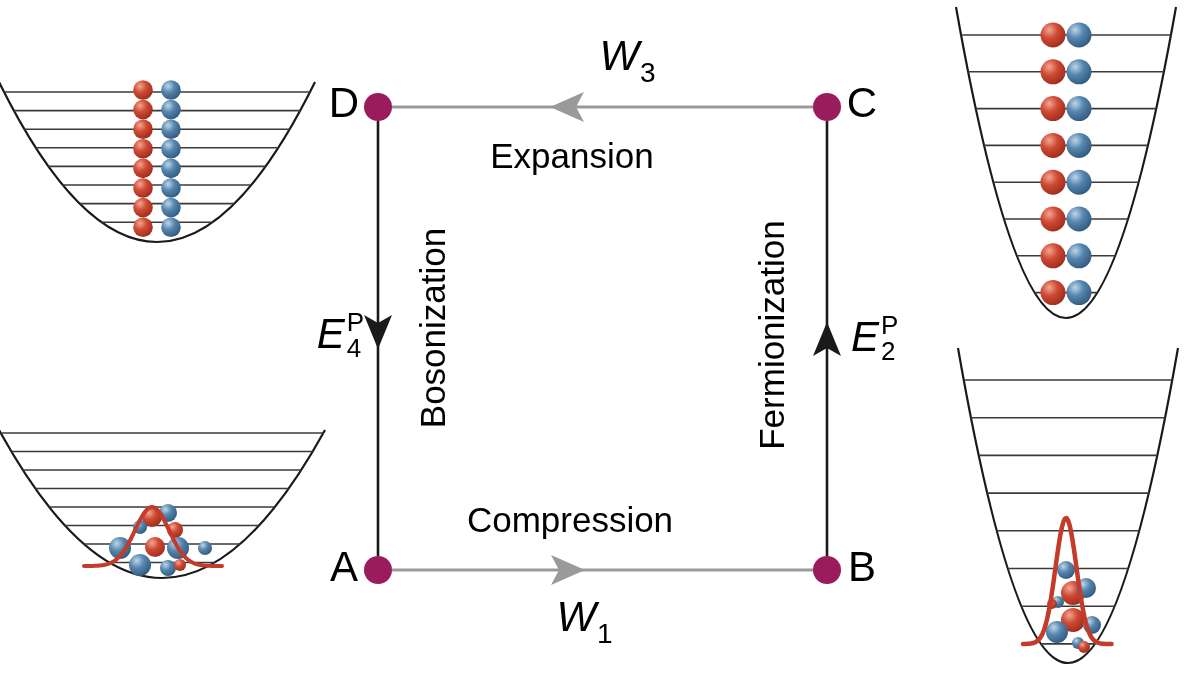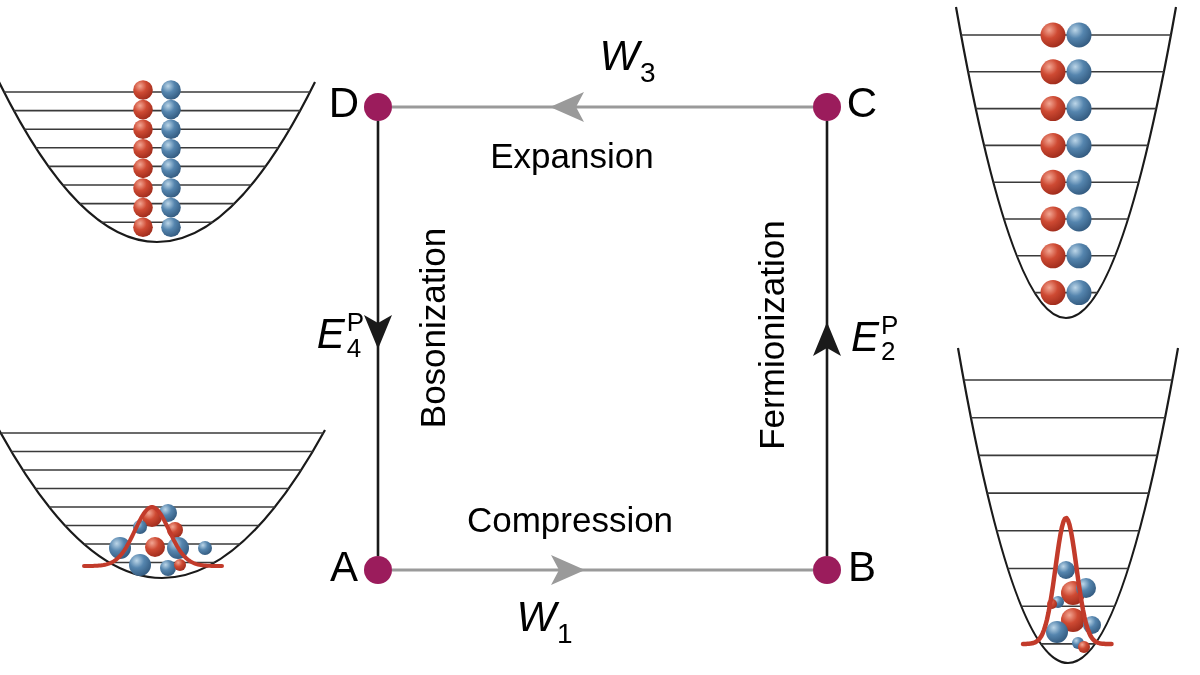--- a/index.html
+++ b/index.html
@@ -157,21 +157,21 @@
       <circle cx="827" cy="570" r="14" fill="#9B1C5C"></circle>
     </g>
   </svg>
 
   <div class="lbl corner-label" style="left:344px;top:105px;">D</div>
   <div class="lbl corner-label" style="left:862px;top:105px;">C</div>
   <div class="lbl corner-label" style="left:344px;top:569px;">A</div>
   <div class="lbl corner-label" style="left:862px;top:569px;">B</div>
 
   <div class="lbl math-label" style="left:627px;top:56px;"><i>W</i><span class="wsub">3</span></div>
-  <div class="lbl math-label" style="left:544px;top:617px;"><i>W</i><span class="wsub">1</span></div>
+  <div class="lbl math-label" style="left:584px;top:617px;"><i>W</i><span class="wsub">1</span></div>
 
   <div class="lbl math-label anchor-right" style="left:364px;top:334px;transform:translate(-100%,-50%);"><span class="elabel">
         <i>E</i>
         <span class="estack">
           <span>P</span>
           <span>4</span>
         </span>
       </span></div>
   <div class="lbl math-label anchor-left" style="left:851px;top:337px;transform:translate(0,-50%);"><span class="elabel">
         <i>E</i>

